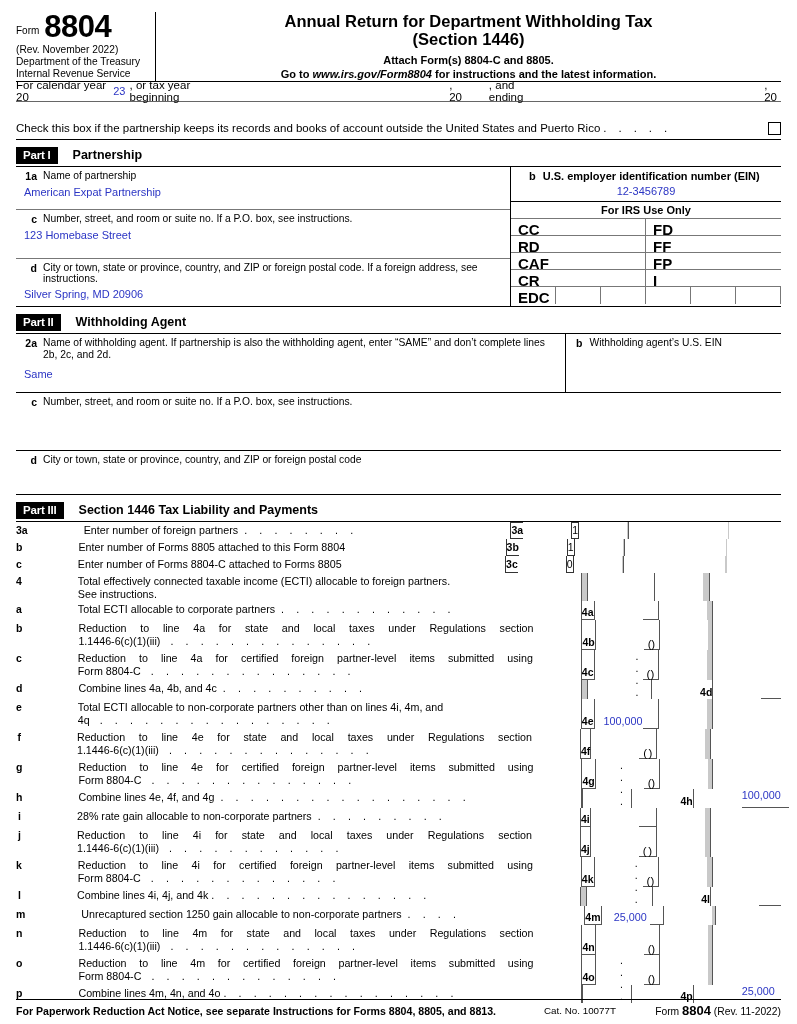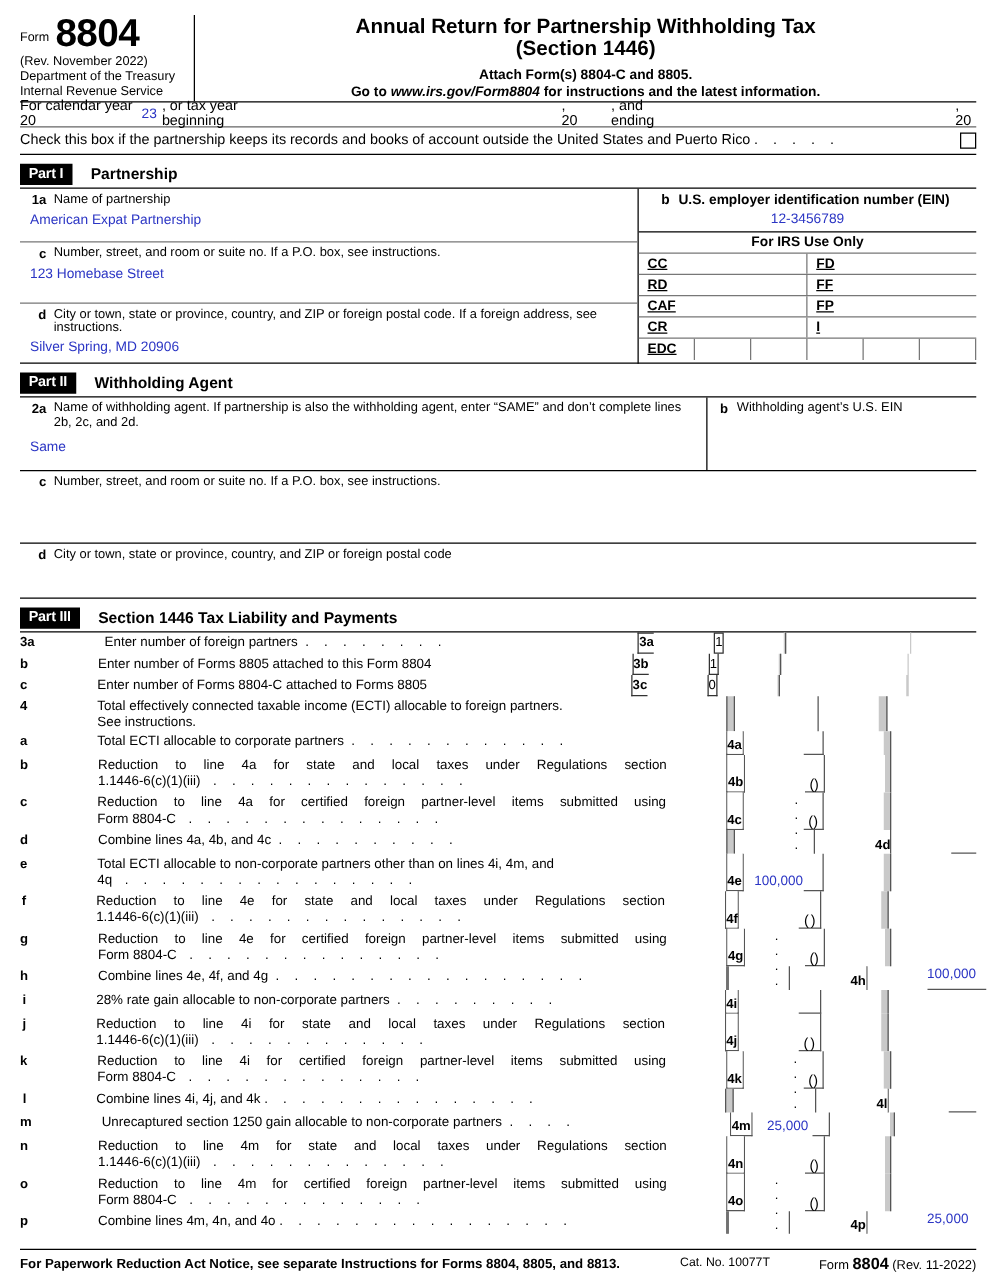--- a/index.html
+++ b/index.html
@@ -31,21 +31,21 @@
   .hdr-sub2 { font-size: 11px; font-weight: bold; margin-top: 2px; }
   .hdr-sub2 i { font-style: italic; }
   .hdr-right { width: 150px; border-left: 1.6px solid #000; display: flex; align-items: center; justify-content: center; }
   .omb { font-size: 10.2px; }
 
   
   .rule { border-top: 1.6px solid #000; }
   .rule-thin { border-top: 1px solid #666; }
   .calrow { display: flex; align-items: center; height: 19px; font-size: 11.5px; }
   .calrow .entry { color: #2b35c4; padding: 0 4px; }
-  .chkrow { display: flex; align-items: center; height: 21px; font-size: 11.5px; }
+  .chkrow { display: flex; align-items: center; height: 21px; font-size: 11.5px; margin-top: 16px; }
   .chkbox { width: 13px; height: 13px; border: 1.3px solid #000; margin-left: auto; }
   .leaders { letter-spacing: 4.4px; font-size: 11.5px; }
 
   
   .partbar { display: flex; align-items: center; height: 21px; margin-top: 5px; }
   .partbox {
     background: #000; color: #fff; font-weight: bold; font-size: 11.5px;
     padding: 2.5px 7px 2.5px 7px; letter-spacing: -0.2px;
   }
   .parttitle { font-weight: bold; font-size: 12.5px; margin-left: 15px; }
@@ -67,21 +67,21 @@
   .h-1d { height: 48px; }
 
   .ein-cell { padding: 3px 4px; height: 35px; border-bottom: 1.6px solid #000; }
   .ein-lbl { display: flex; gap: 7px; font-weight: bold; font-size: 11px; padding-left: 14px;}
   .ein-val { text-align: center; margin-top: 3px; }
 
   .irsbox { }
   .irs-title { text-align: center; font-weight: bold; font-size: 11px; padding: 2px 0; border-bottom: 1px solid #777; }
   .irs-row { display: flex; height: 17px; border-bottom: 1px solid #777; }
   .irs-row:last-child { border-bottom: none; }
-  .irs-c { font-weight: bold; font-size: 11px; padding: 2px 0 0 7px; text-decoration: underline; }
+  .irs-c { font-weight: bold; font-size: 15px; padding: 2px 0 0 7px; }
   .irs-half { width: 50%; border-right: 1px solid #777; }
   .irs-half:last-child { border-right: none; }
   .edc-cell { border-right: 1px solid #777; flex: 1; }
   .edc-first { width: 46px; }
 
   
   .p2 { border-top: 1.6px solid #000; }
   .p2-top { display: flex; }
   .p2-left { width: 550px; border-right: 1.6px solid #000; padding: 3px 5px 0 4px; height: 58px;}
   .p2-right { flex: 1; padding: 3px 5px 0 10px; }
@@ -123,21 +123,21 @@
         <span class="hdr-formword">Form</span>
         <span class="hdr-formnum">8804</span>
       </div>
       <div class="hdr-rev">(Rev. November 2022)</div>
       <div class="hdr-dept">
         <div>Department of the Treasury</div>
         <div>Internal Revenue Service</div>
       </div>
     </div>
     <div class="hdr-mid">
-      <div class="hdr-title">Annual Return for Partnership Withholding Tax</div>
+      <div class="hdr-title">Annual Return for Department Withholding Tax</div>
       <div class="hdr-title">(Section 1446)</div>
       <div class="hdr-sub">Attach Form(s) 8804-C and 8805.</div>
       <div class="hdr-sub2">
         <span>Go to</span>
         <i>www.irs.gov/Form8804</i>
         <span>for instructions and the latest information.</span>
       </div>
     </div>
   </div>
 

